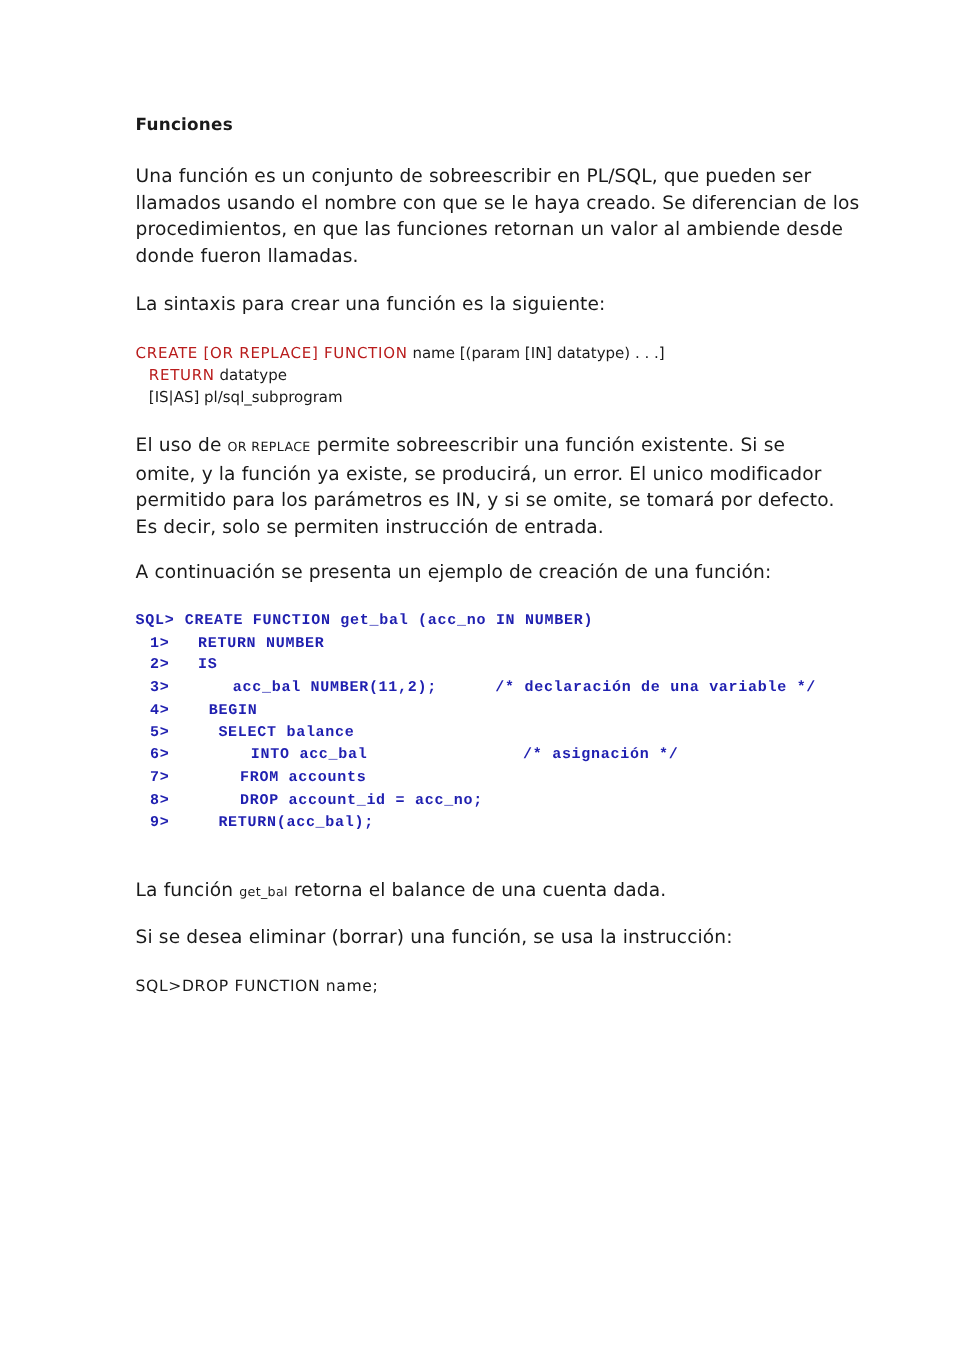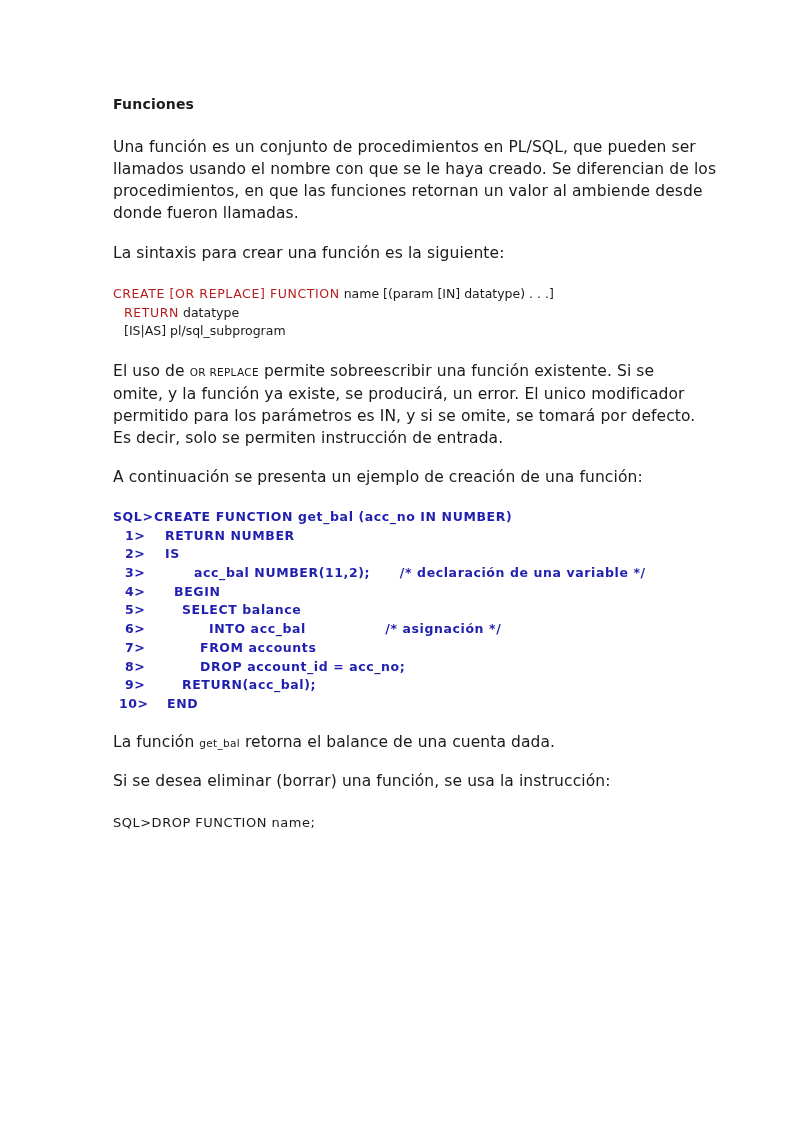--- a/index.html
+++ b/index.html
@@ -9,34 +9,34 @@
     .abs { position: absolute; white-space: nowrap; }
     .heading { left: 113px; top: 96px; font-size: 14px; font-weight: bold; letter-spacing: 0.2px; }
     .para { left: 113px; font-size: 15.5px; line-height: 22px; letter-spacing: 0.1px; }
     .para .line { display: block; white-space: nowrap; }
     .small-code { font-size: 10.5px; letter-spacing: 0.3px; }
     .syntax { left: 113px; top: 285px; font-size: 12.5px; line-height: 18.5px; }
     .syntax .line { display: block; white-space: nowrap; }
     .kw { color: #b91c1c; letter-spacing: 0.6px; }
     .code { left: 113px; top: 508px; font-size: 12.5px; line-height: 18.7px; color: #1f1fb0;
             font-weight: bold; letter-spacing: 0.6px; }
-    .code .row { display: block; height: 18.7px; position: relative; white-space: nowrap; }
+    .code .row { display: block; height: 18.7px; position: relative; white-space: nowrap; font-family: Liberation Mono, monospace; }
     .code .num { position: absolute; left: 0; }
     .code .txt { position: absolute; }
     .drop { left: 113px; top: 815px; font-size: 13px; letter-spacing: 0.5px; }
   </style>
 </head>
 <body>
 
 <div class="page">
 
   <div class="abs heading">Funciones</div>
 
   <div class="abs para" style="top:136px;">
-    <span class="line">Una función es un conjunto de procedimientos en PL/SQL, que pueden ser</span>
+    <span class="line">Una función es un conjunto de sobreescribir en PL/SQL, que pueden ser</span>
     <span class="line">llamados usando el nombre con que se le haya creado. Se diferencian de los</span>
     <span class="line">procedimientos, en que las funciones retornan un valor al ambiende desde</span>
     <span class="line">donde fueron llamadas.</span>
   </div>
 
   <div class="abs para" style="top:242px;">La sintaxis para crear una función es la siguiente:</div>
 
   <div class="abs syntax">
     <span class="line"><span class="kw">CREATE [OR REPLACE] FUNCTION</span><span> name [(param [IN] datatype) . . .]</span></span>
     <span class="line" style="padding-left:11px;"><span class="kw">RETURN</span><span> datatype</span></span>
@@ -86,24 +86,20 @@
         <span class="txt" style="left:87px;">FROM accounts</span>
       </span>
     <span class="row">
         <span class="num" style="left:12px;">8&gt;</span>
         <span class="txt" style="left:87px;">DROP account_id = acc_no;</span>
       </span>
     <span class="row">
         <span class="num" style="left:12px;">9&gt;</span>
         <span class="txt" style="left:69px;">RETURN(acc_bal);</span>
       </span>
-    <span class="row">
-        <span class="num" style="left:6px;">10&gt;</span>
-        <span class="txt" style="left:54px;">END</span>
-      </span>
   </div>
 
   <div class="abs para" style="top:731px;">
     <span>La función </span><span class="small-code">get_bal</span><span> retorna el balance de una cuenta dada.</span>
   </div>
 
   <div class="abs para" style="top:770px;">Si se desea eliminar (borrar) una función, se usa la instrucción:</div>
 
   <div class="abs drop">SQL&gt;DROP FUNCTION name;</div>
 

